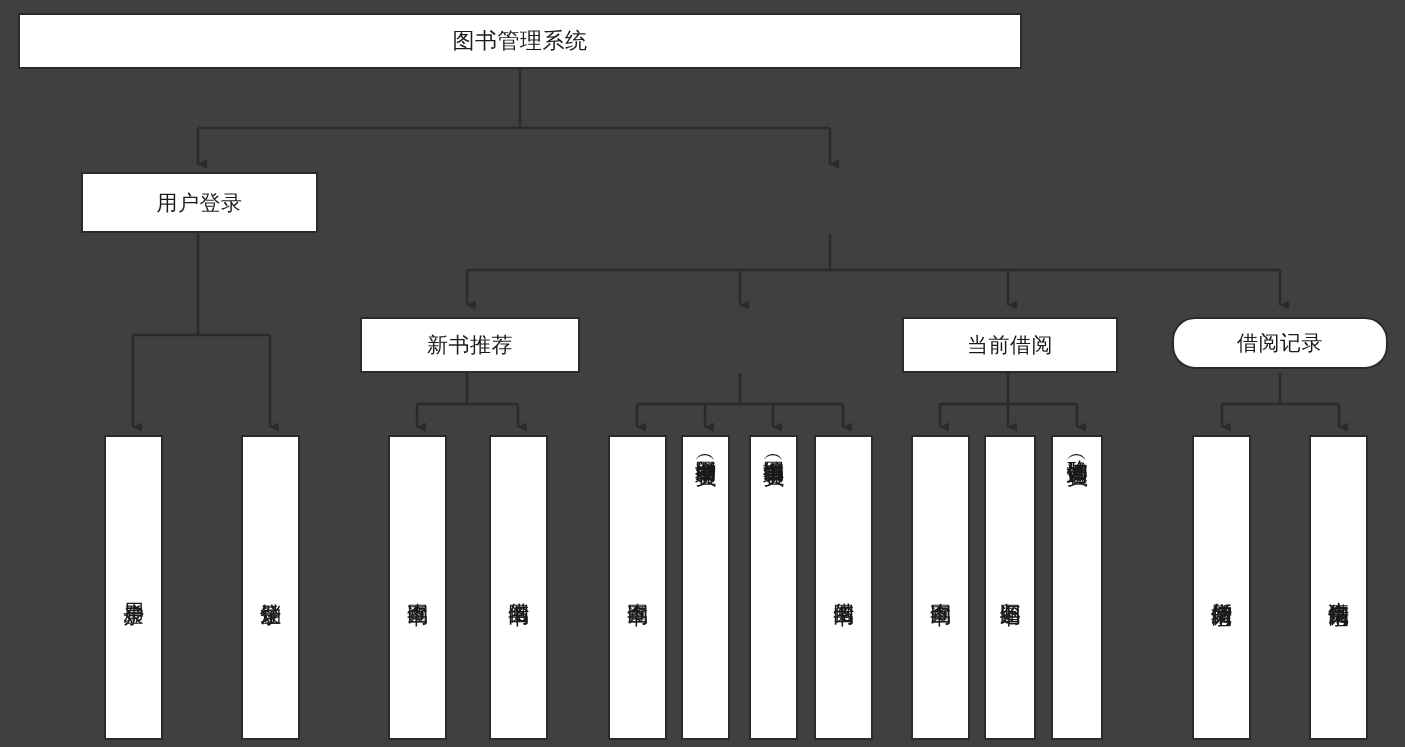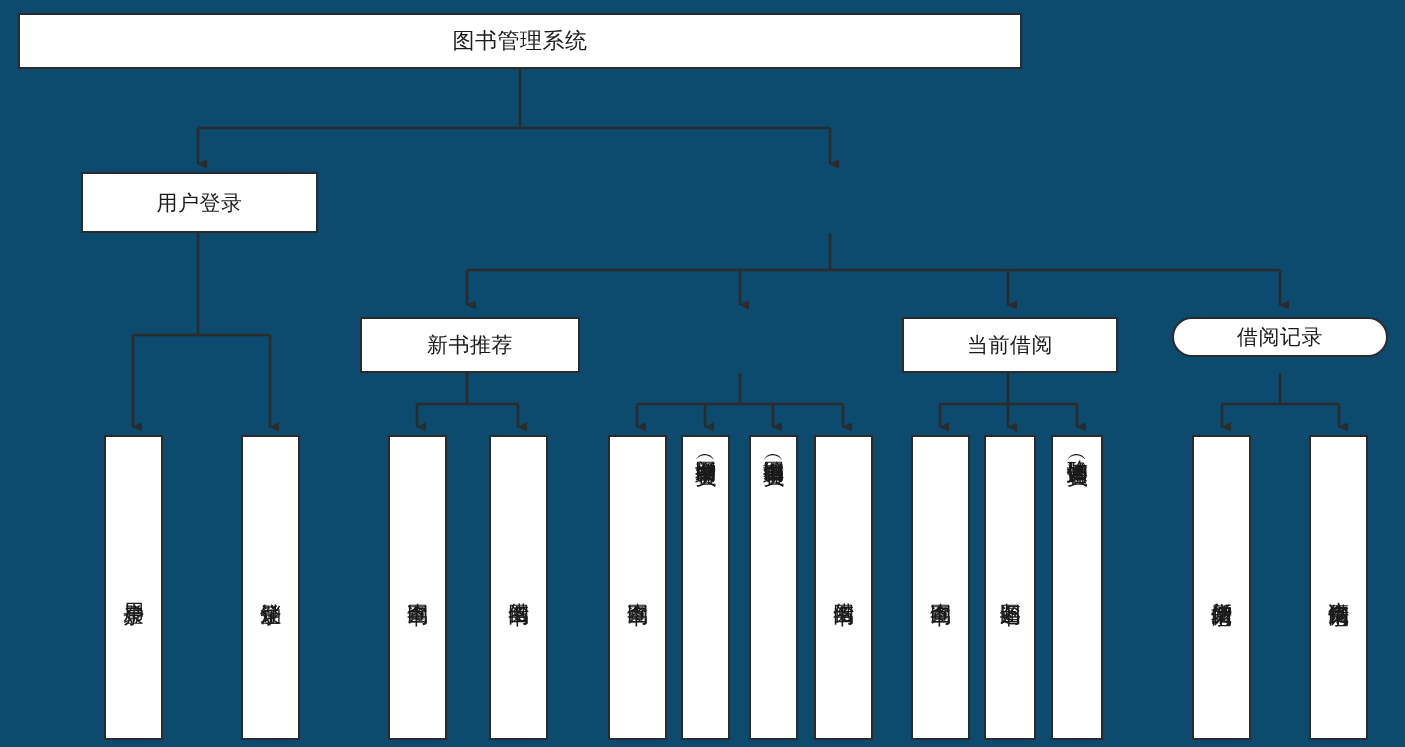--- a/index.html
+++ b/index.html
@@ -8,21 +8,21 @@
     padding: 0;
     background: #ffffff;
   }
   body {
     font-family: "Liberation Sans", "DejaVu Sans", sans-serif;
   }
   #diagram-root {
     position: relative;
     width: 1405px;
     height: 747px;
-    background: #0c4a6e;
+    background: #404040;
     overflow: hidden;
   }
   #edge-layer {
     position: absolute;
     left: 0;
     top: 0;
     width: 1405px;
     height: 747px;
     pointer-events: none;
   }
@@ -146,21 +146,21 @@
 
   <div class="node horiz" style="left:360px; top:317px; width:220px; height:56px;">
     <span class="label">新书推荐</span>
   </div>
 
 
   <div class="node horiz" style="left:902px; top:317px; width:216px; height:56px;">
     <span class="label">当前借阅</span>
   </div>
 
-  <div class="node horiz" style="left:1172px; top:317px; width:216px; height:40px;border-radius:23px;">
+  <div class="node horiz" style="left:1172px; top:317px; width:216px; height:52px;border-radius:23px;">
     <span class="label">借阅记录</span>
   </div>
 
   <div class="node vert center-text" style="left:104px; top:435px; width:59px; height:305px;">
     <span class="label">用户登录</span>
   </div>
 
   <div class="node vert center-text" style="left:241px; top:435px; width:59px; height:305px;">
     <span class="label">注销登录</span>
   </div>

